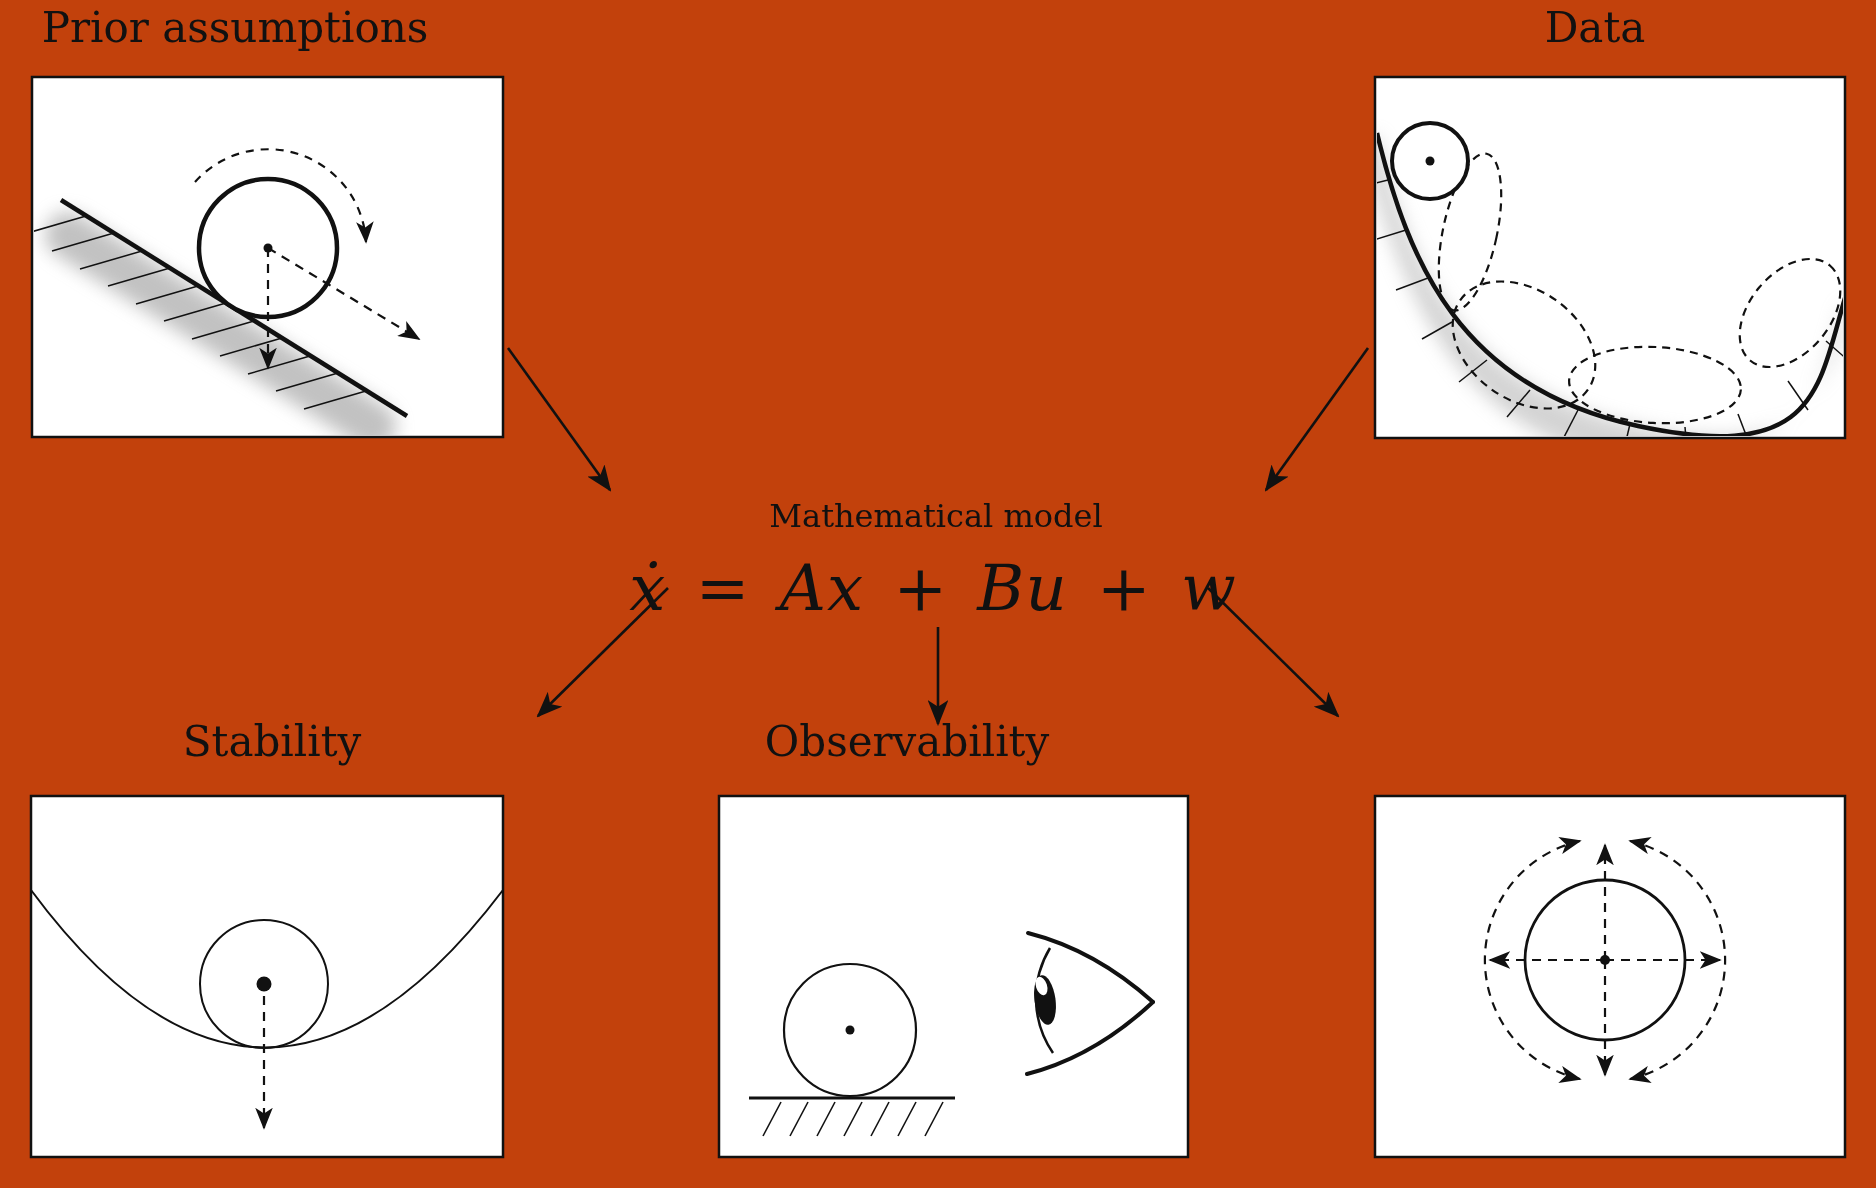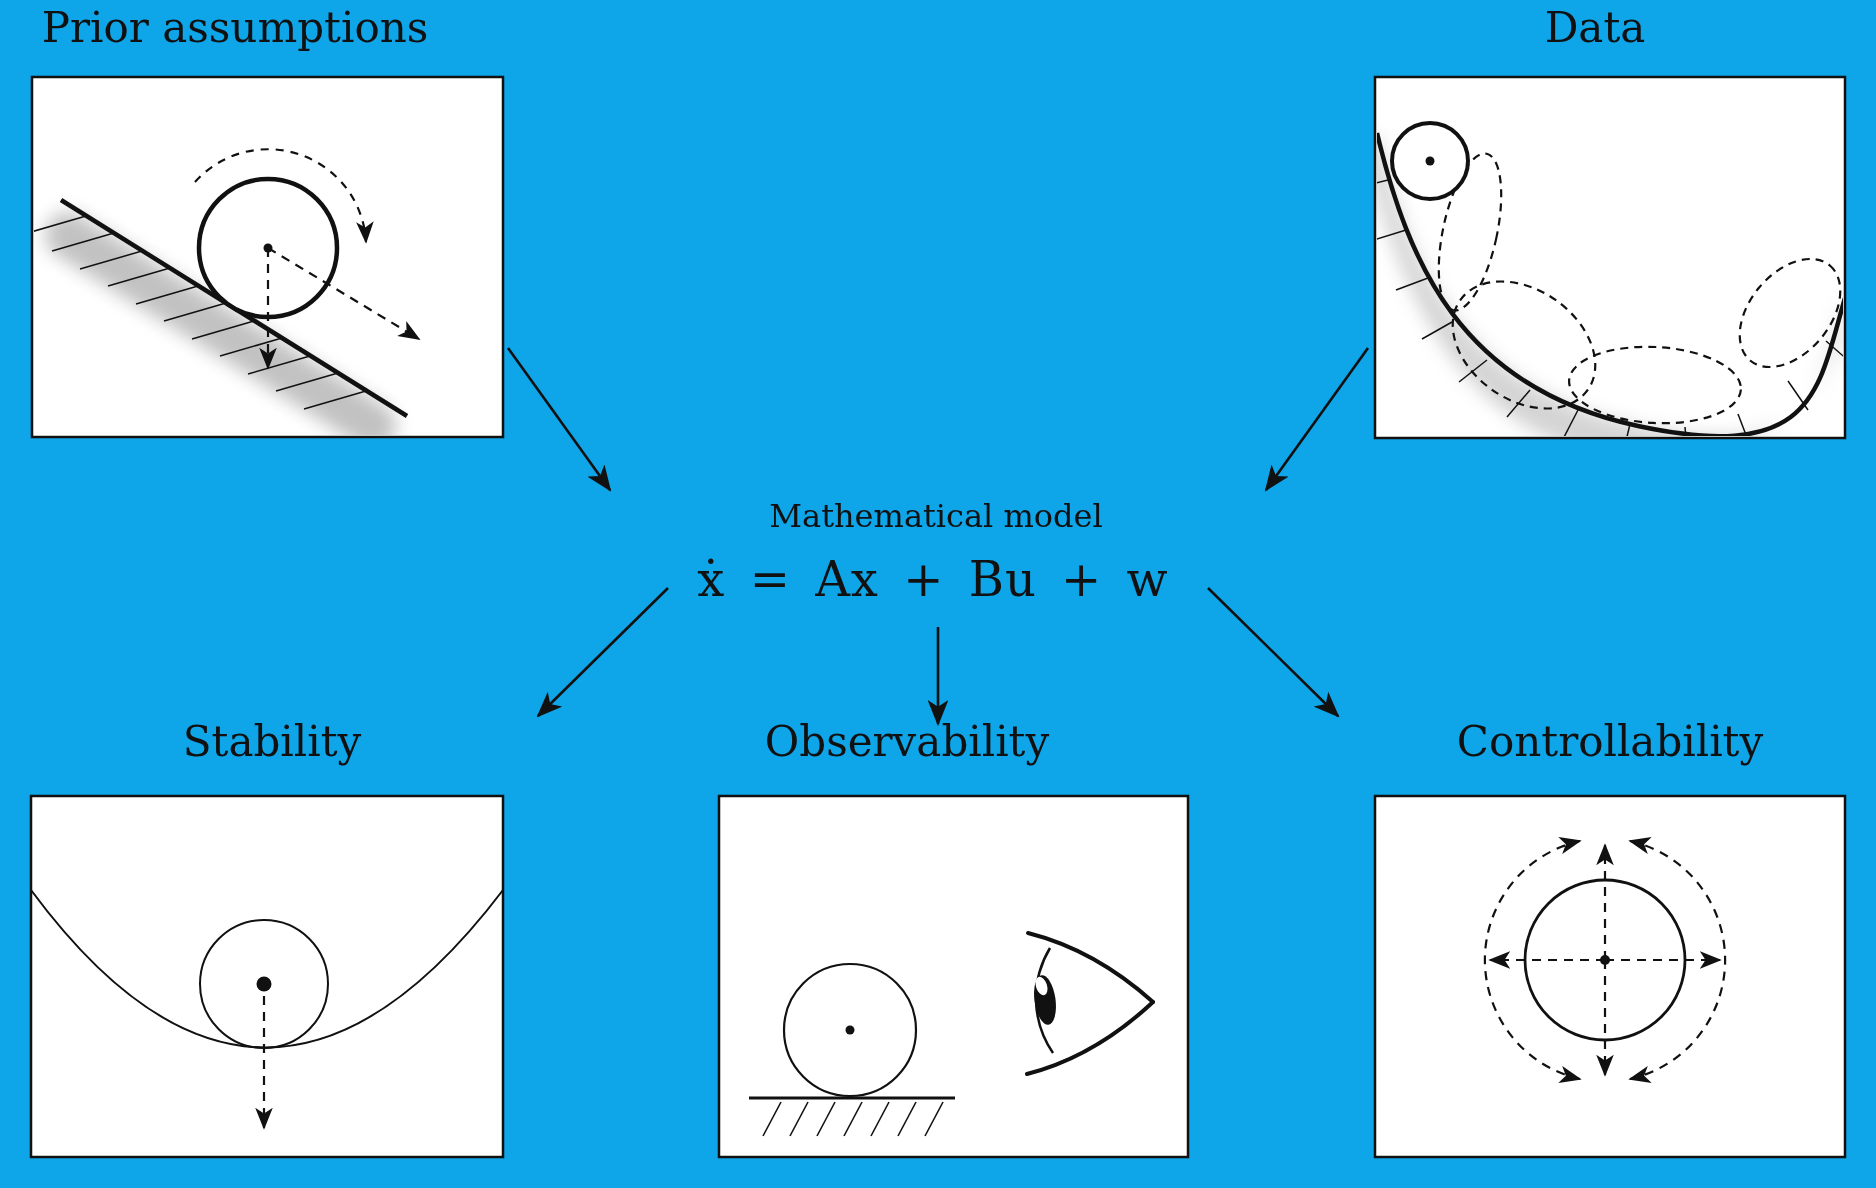--- a/index.html
+++ b/index.html
@@ -1,24 +1,24 @@
 <!DOCTYPE html>
 <html><head>
 <meta charset="utf-8">
 <style>
   html,body{margin:0;padding:0;background:#ffffff;}
-  #stage{position:relative;width:1876px;height:1188px;background:#0ea5e9;overflow:hidden;
+  #stage{position:relative;width:1876px;height:1188px;background:#c2410c;overflow:hidden;
          font-family:"DejaVu Serif", serif;color:#111111;}
   #gfx{position:absolute;left:0;top:0;}
   .title{position:absolute;transform:translateX(-50%);white-space:nowrap;
          font-size:42px;line-height:1.1;color:#111;}
   .model-label{position:absolute;transform:translateX(-50%);white-space:nowrap;
          font-size:32px;color:#111;}
   .equation{position:absolute;transform:translateX(-50%);white-space:nowrap;
-         font-size:48px;letter-spacing:1px;word-spacing:8px;color:#111;}
+         font-size:64px;font-style:italic;letter-spacing:1px;word-spacing:8px;color:#111;}
 </style>
 </head>
 <body>
 
 <div id="stage">
 
   <svg id="gfx" width="1876" height="1188" viewBox="0 0 1876 1188">
     <defs>
       <marker id="ah" viewBox="0 0 10 8" refX="9.2" refY="4" markerWidth="10" markerHeight="8" orient="auto-start-reverse" markerUnits="strokeWidth">
         <path d="M0,0 L10,4 L0,8 L2.6,4 Z" fill="#111"></path>
@@ -144,14 +144,13 @@
       </g>
     </g>
   </svg>
 
   <div class="title" style="left:235px;top:5px">Prior assumptions</div>
   <div class="title" style="left:1595px;top:5px">Data</div>
   <div class="model-label" style="left:936px;top:497px">Mathematical model</div>
   <div class="equation" style="left:933px;top:551px">ẋ = Ax + Bu + w</div>
   <div class="title" style="left:272px;top:719px">Stability</div>
   <div class="title" style="left:907px;top:719px">Observability</div>
-  <div class="title" style="left:1610px;top:719px">Controllability</div>
 </div>
 
 </body></html>

